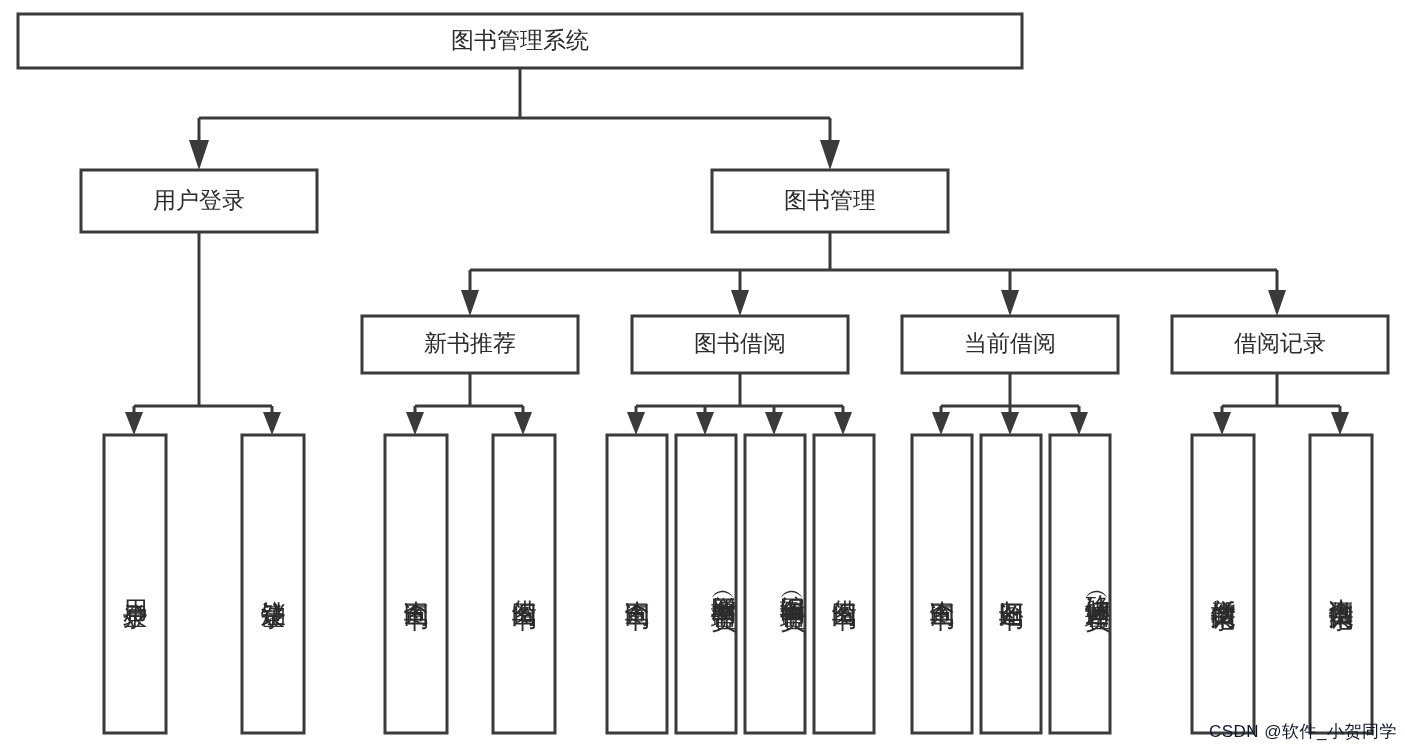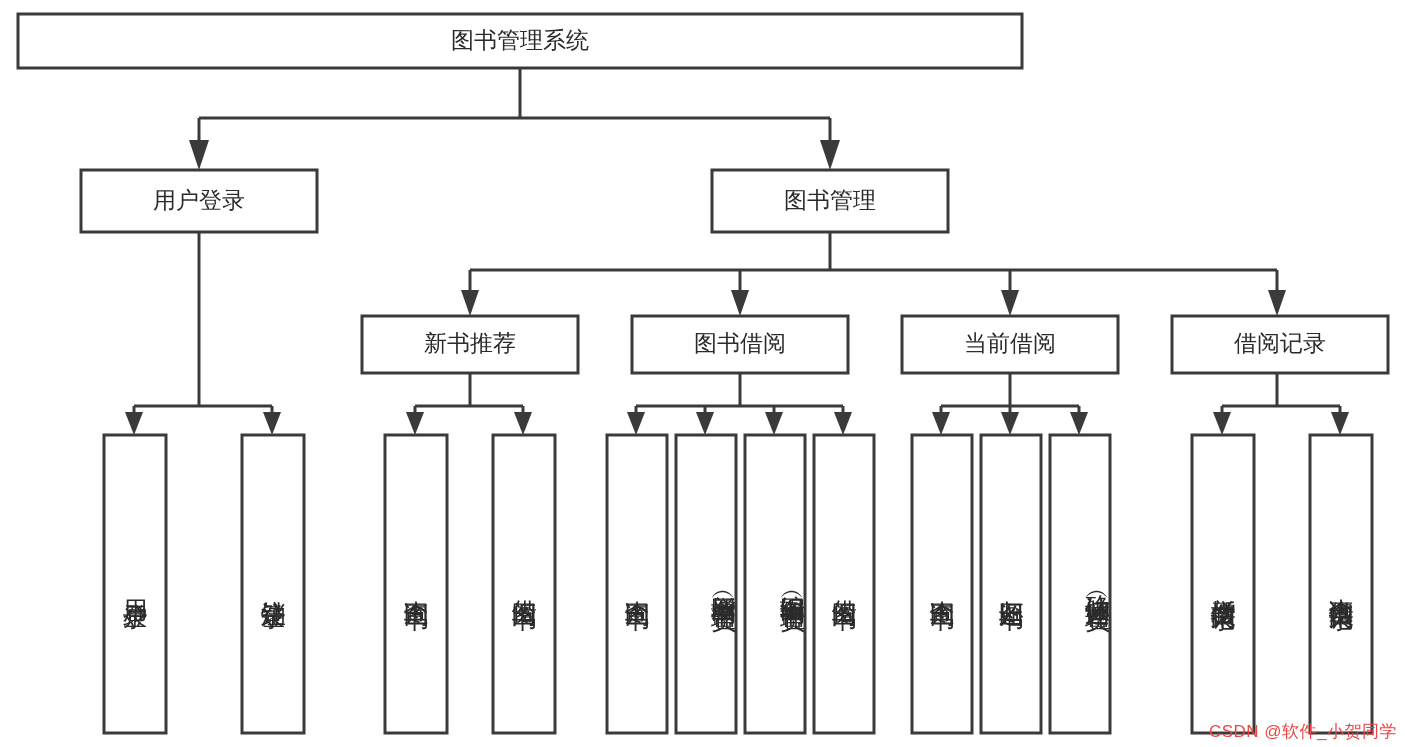--- a/index.html
+++ b/index.html
@@ -60,21 +60,21 @@
     white-space: nowrap;
     text-align: left;
     pointer-events: none;
   }
   .watermark {
     position: absolute;
     right: 8px;
     bottom: 4px;
     font-family: "Liberation Sans", "DejaVu Sans", sans-serif;
     font-size: 17px;
-    color: #ef4444;
+    color: #0f172a;
     letter-spacing: 0.5px;
     white-space: nowrap;
   }
 </style>
 </head>
 <body>
 
 <div id="diagram-root">
 
   <svg id="flow-svg" viewBox="0 0 1405 747">

